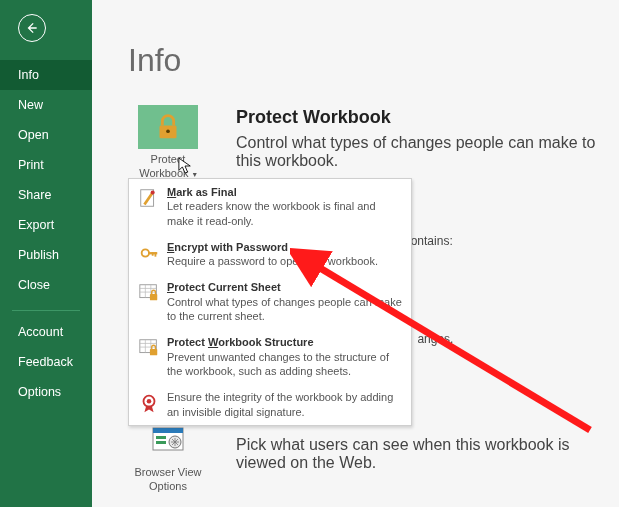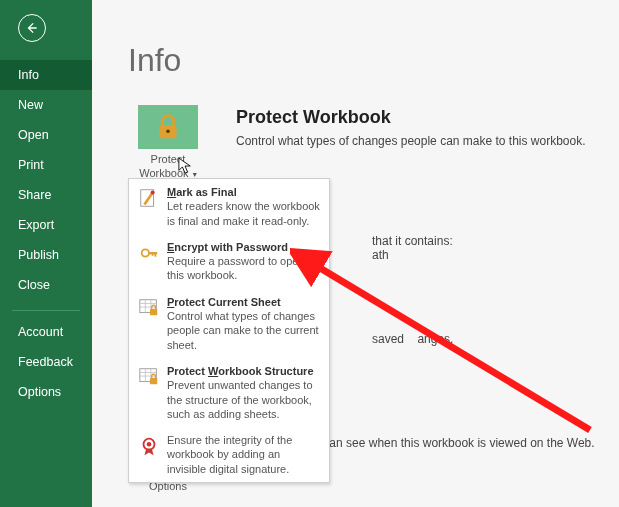--- a/index.html
+++ b/index.html
@@ -67,28 +67,28 @@
   .btn-tile .label { line-height: 1.25; }
   .btn-tile .dd {
     font-size: 8px; color: #555; margin-left: 2px;
   }
   .section .body { flex: 1; padding-top: 2px; }
   .section .body h2 {
     font-size: 18px; font-weight: 700; color: #222;
     margin: 0 0 6px 0;
   }
   .section .body p {
-    font-size: 12px; color: #444; margin: 0;
+    font-size: 16px; color: #444; margin: 0;
   }
 
   
   .dropdown {
     position: absolute;
     left: 128px; top: 178px;
-    width: 202px;
+    width: 284px;
     background: #fff;
     border: 1px solid #cfcfcf;
     box-shadow: 1px 2px 3px rgba(0,0,0,.15);
     z-index: 5;
   }
   .dd-item {
     display: flex; align-items: flex-start;
     padding: 6px 8px;
     cursor: pointer;
   }

